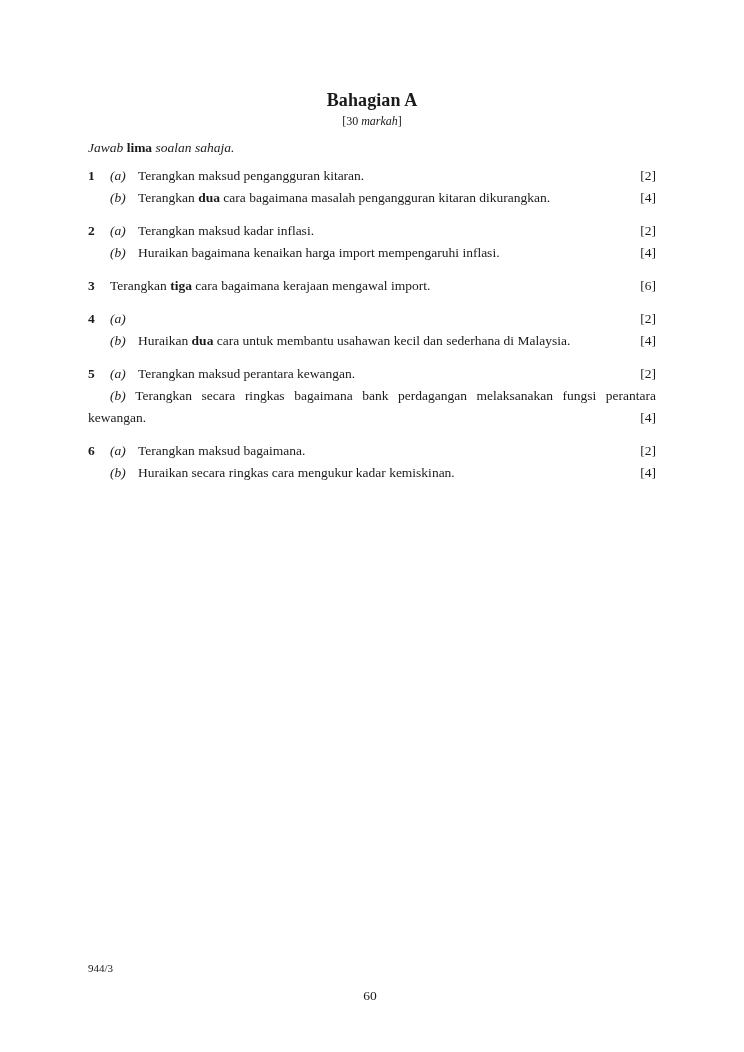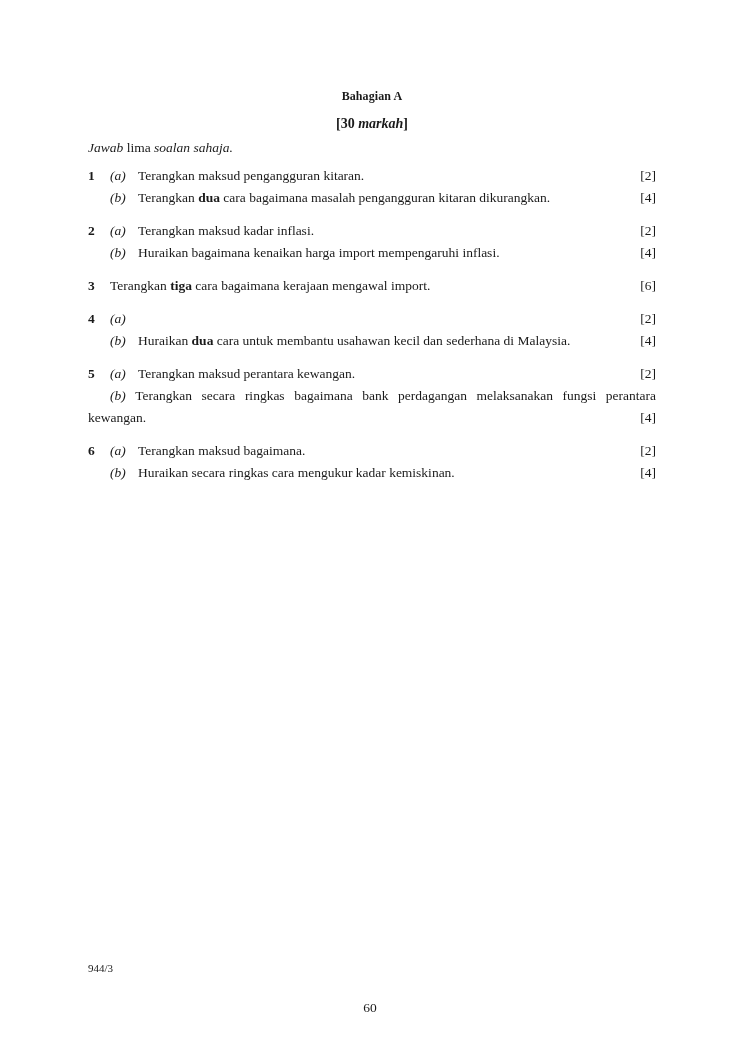--- a/index.html
+++ b/index.html
@@ -27,41 +27,40 @@
   .heading {
     position: absolute;
     left: 0;
     top: 88px;
     width: 744px;
     text-align: center;
     line-height: 1.35;
   }
   .heading-title {
     font-weight: bold;
+    font-size: 18px;
+    letter-spacing: 0.1px;
+  }
+  .heading-marks {
     font-size: 12px;
-    letter-spacing: 0.1px;
-  }
-  .heading-marks {
-    font-size: 14px;
-    margin-top: 11px;
-    font-weight: bold;
+    margin-top: 1px;
   }
   .heading-marks .ital { font-style: italic; }
 
   
   .instruction {
     position: absolute;
     left: 88px;
     top: 140px;
     font-size: 13.5px;
     font-style: italic;
   }
   .instruction b {
     font-style: normal;
-    font-weight: normal;
+    font-weight: bold;
     margin-top: 6px;
   }
 
   
   .questions {
     position: absolute;
     left: 88px;
     top: 165px;
     width: 568px;
     font-size: 13.5px;
@@ -152,21 +151,20 @@
     top: 962px;
     font-size: 11px;
   }
   .footer-page {
     position: absolute;
     left: 0;
     top: 988px;
     width: 744px;
     text-align: center;
     font-size: 13.5px;
-    margin-top: 12px;
   }
   .footer-page span { display: inline-block; margin-left: -4px; }
 </style>
 </head>
 <body>
 
 <div class="page">
 
   <div class="heading">
     <div class="heading-title">Bahagian A</div>

